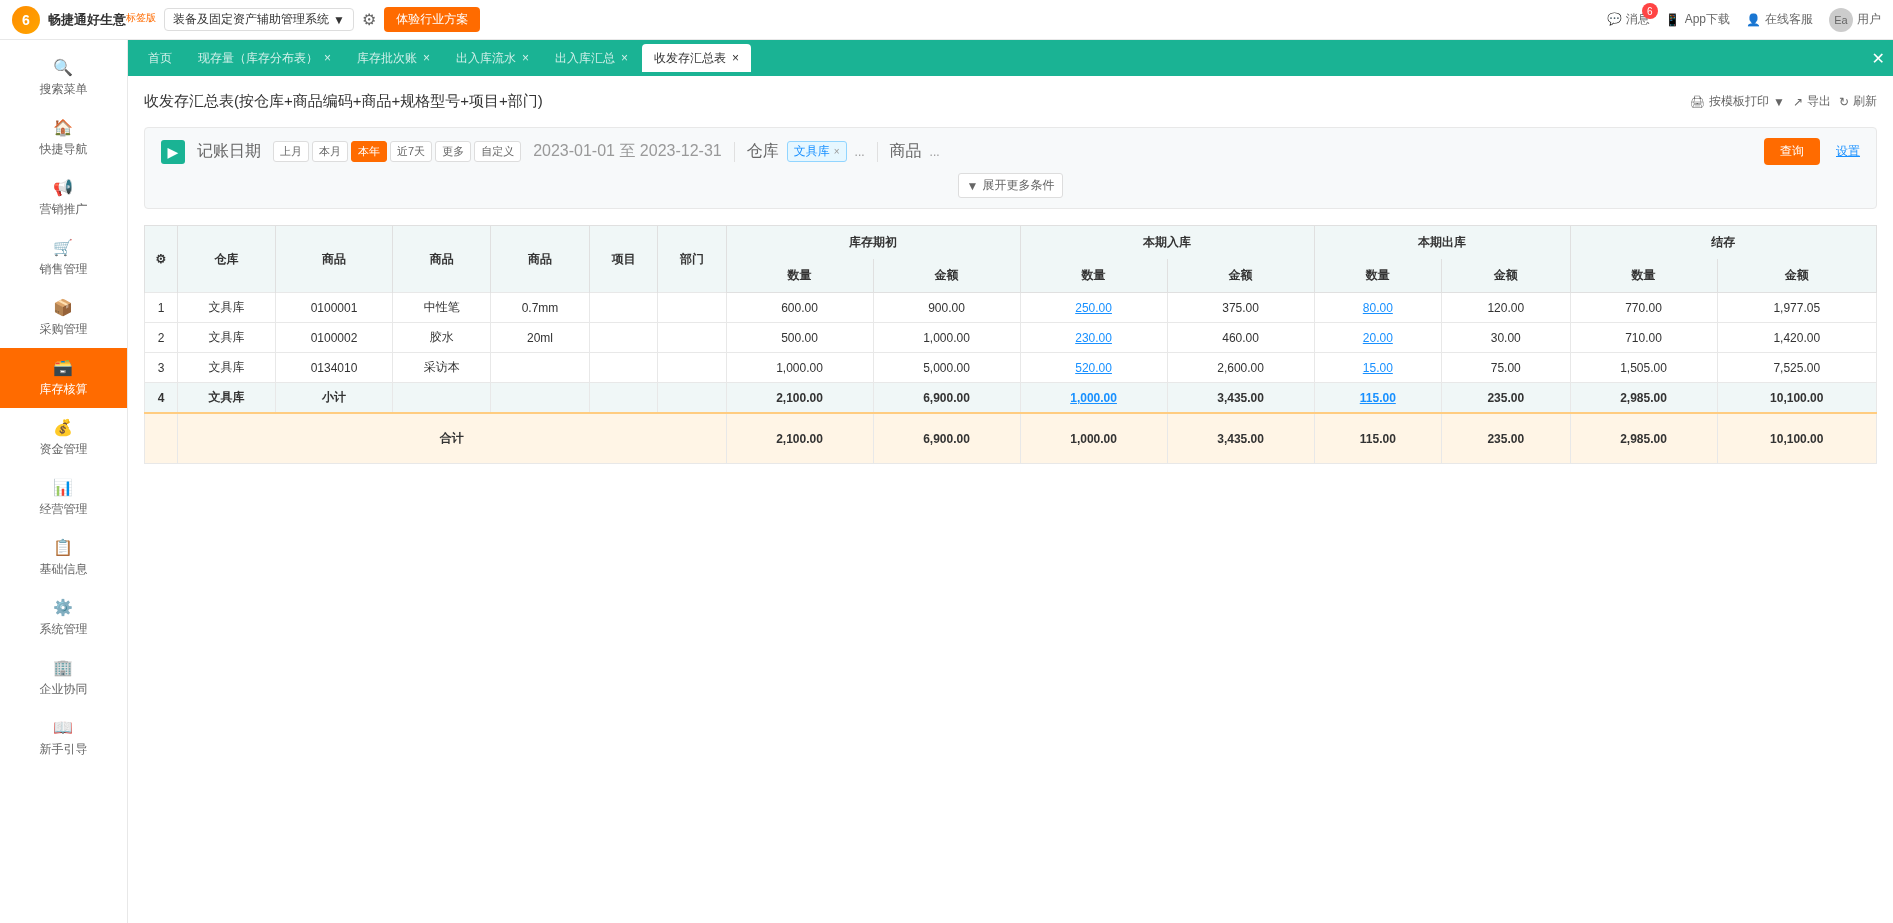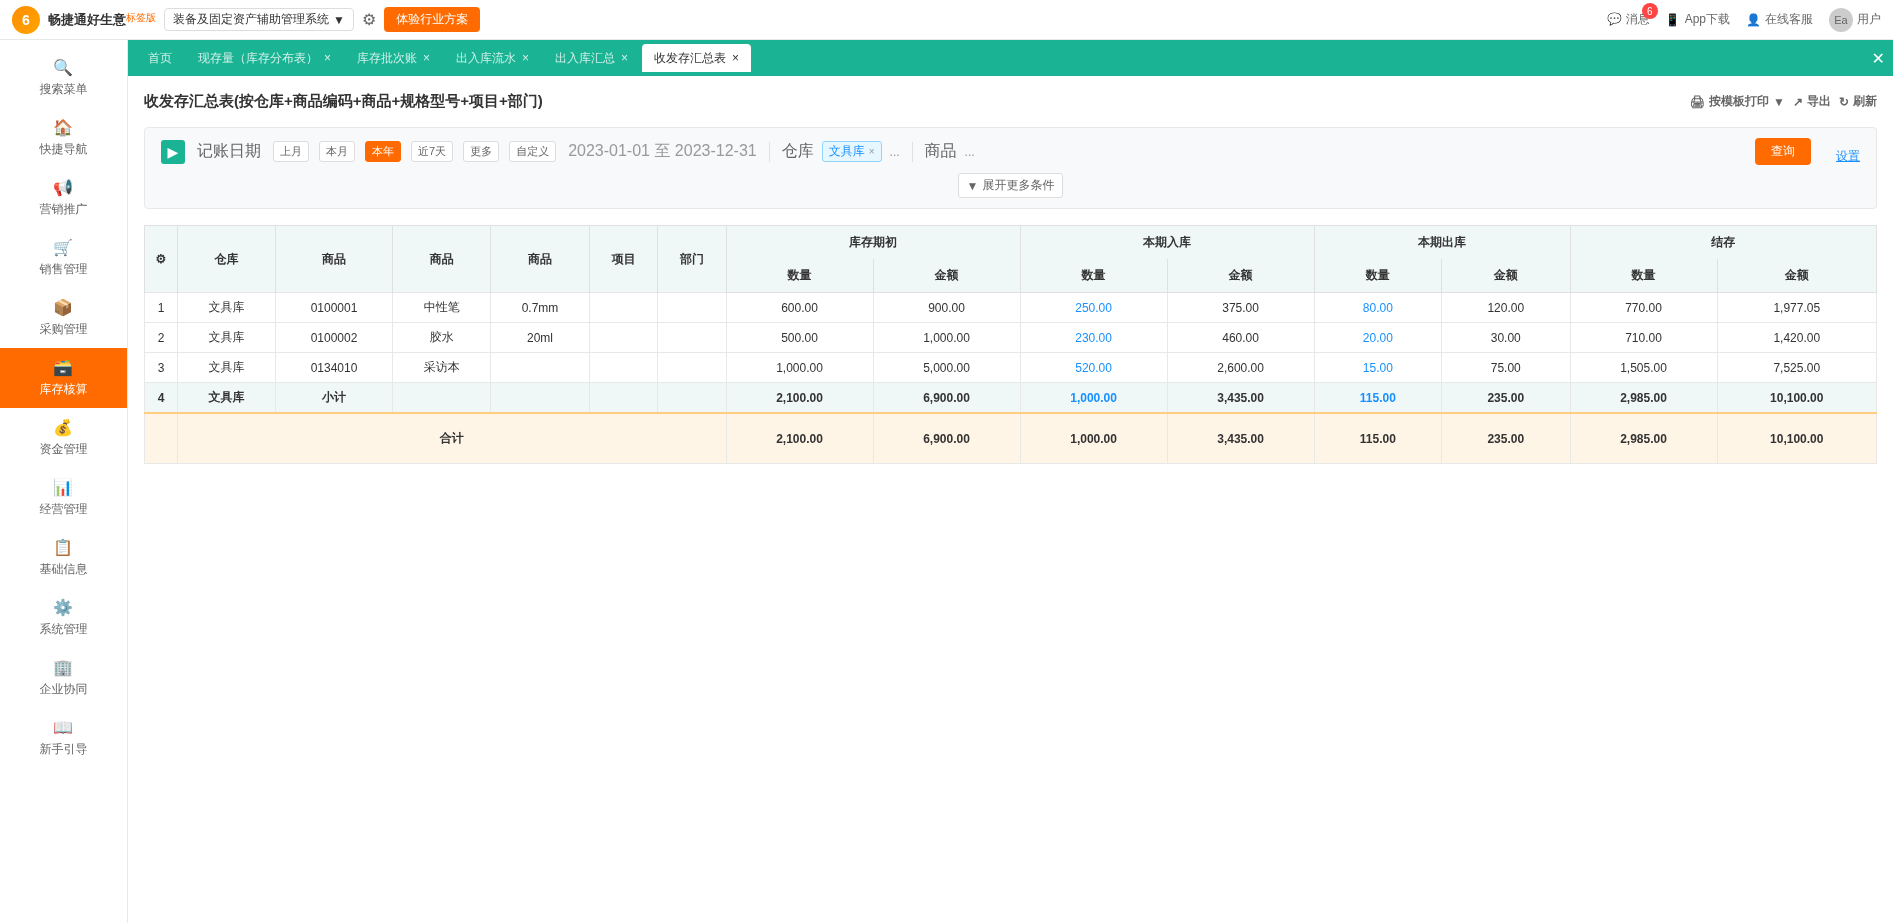--- a/index.html
+++ b/index.html
@@ -31,49 +31,49 @@
     
     
     .tab-bar { display: flex; align-items: center; background: #1ab394; height: 36px; padding: 0 8px; gap: 2px; }
     .tab { display: flex; align-items: center; padding: 0 12px; height: 28px; border-radius: 4px 4px 0 0; cursor: pointer; font-size: 12px; color: rgba(255,255,255,0.8); gap: 6px; }
     .tab.active { background: #fff; color: #333; }
     .tab-close-btn { background: none; border: none; cursor: pointer; color: inherit; font-size: 12px; padding: 0; line-height: 1; }
     .tab-bar-close { margin-left: auto; color: #fff; cursor: pointer; font-size: 16px; }
 
     
     .page-content { flex: 1; background: #fff; overflow: auto; padding: 16px; }
-    .page-title { font-size: 15px; font-weight: bold; color: #333; margin-bottom: 16px; display: flex; align-items: center; justify-content: space-between; }
+    .page-title { font-size: 15px; font-weight: normal; color: #333; margin-bottom: 16px; display: flex; align-items: center; justify-content: space-between; }
     .page-title-actions { display: flex; gap: 8px; align-items: center; font-size: 12px; color: #666; }
     .action-btn { display: flex; align-items: center; gap: 4px; cursor: pointer; color: #666; font-size: 12px; }
 
     
     .filter-area { background: #f7f9fa; border: 1px solid #e8e8e8; border-radius: 4px; padding: 10px 16px; margin-bottom: 16px; }
     .filter-row { display: flex; align-items: center; gap: 12px; flex-wrap: wrap; }
     .filter-label { color: #666; font-size: 16px; white-space: nowrap; }
-    .date-options { display: flex; gap: 10px; align-items: flex-end; }
+    .date-options { display: flex; gap: 3px; align-items: flex-end; }
     .date-btn { padding: 2px 6px; border: 1px solid #ddd; border-radius: 3px; cursor: pointer; font-size: 11px; color: #666; background: #fff; }
     .date-btn.active { background: #ff6b00; color: #fff; border-color: #ff6b00; }
     .date-range { font-size: 16px; color: #999; }
     .filter-divider { width: 1px; height: 20px; background: #e0e0e0; }
     .warehouse-filter { display: flex; align-items: center; gap: 8px; }
     .warehouse-tag { display: flex; align-items: center; gap: 4px; background: #e6f7ff; border: 1px solid #91d5ff; border-radius: 3px; padding: 1px 6px; font-size: 12px; color: #1890ff; }
     .tag-close { cursor: pointer; color: #999; font-size: 10px; }
     .more-btn { color: #999; font-size: 12px; cursor: pointer; }
     .goods-filter { display: flex; align-items: center; gap: 8px; }
     .expand-btn { display: flex; align-items: center; gap: 4px; color: #666; font-size: 12px; cursor: pointer; border: 1px solid #ddd; border-radius: 3px; padding: 3px 8px; background: #fff; }
     .query-btn { background: #ff6b00; color: #fff; border: none; border-radius: 4px; padding: 5px 16px; cursor: pointer; font-size: 12px; }
     .settings-link { color: #1890ff; font-size: 12px; cursor: pointer; text-decoration: underline; }
     .filter-toggle { width: 24px; height: 24px; background: #1ab394; color: #fff; border: none; border-radius: 3px; cursor: pointer; font-size: 14px; display: flex; align-items: center; justify-content: center; }
 
     
     .data-table { width: 100%; border-collapse: collapse; font-size: 12px; }
     .data-table th { background: #f0f7f7; color: #333; font-weight: bold; text-align: center; padding: 8px 6px; border: 1px solid #e0e0e0; white-space: nowrap; }
     .data-table td { text-align: center; padding: 6px 8px; border: 1px solid #e8e8e8; white-space: nowrap; }
     .data-table tr.subtotal td { font-weight: bold; background: #f0f7f7; }
-    .data-table a { color: #1890ff; cursor: pointer; }
+    .data-table a { color: #1890ff; text-decoration: underline; cursor: pointer; }
     .col-settings { width: 30px; }
     
     
     .total-row { position: sticky; bottom: 0; background: #fff5e6; border-top: 2px solid #ffcc80; }
     .total-row td { font-weight: bold; padding: 16px; border: 1px solid #e8e8e8; text-align: center; }
 
     
     ::-webkit-scrollbar { width: 6px; height: 6px; }
     ::-webkit-scrollbar-track { background: #f1f1f1; }
     ::-webkit-scrollbar-thumb { background: #ccc; border-radius: 3px; }
@@ -244,21 +244,21 @@
               <span>文具库</span>
               <span class="tag-close">×</span>
             </div>
             <span class="more-btn">...</span>
           </div>
           <div class="filter-divider"></div>
           <div class="goods-filter">
             <span class="filter-label">商品</span>
             <span class="more-btn">...</span>
           </div>
-          <div style="margin-left:auto;display:flex;gap:25px;align-items:flex-end">
+          <div style="margin-left:auto;display:flex;gap:16px;align-items:center">
             <button class="query-btn">查询</button>
             <span class="settings-link">设置</span>
           </div>
         </div>
         <div style="margin-top:8px;display:flex;justify-content:center;">
           <button class="expand-btn">
             <span>▼</span>
             <span>展开更多条件</span>
           </button>
         </div>

